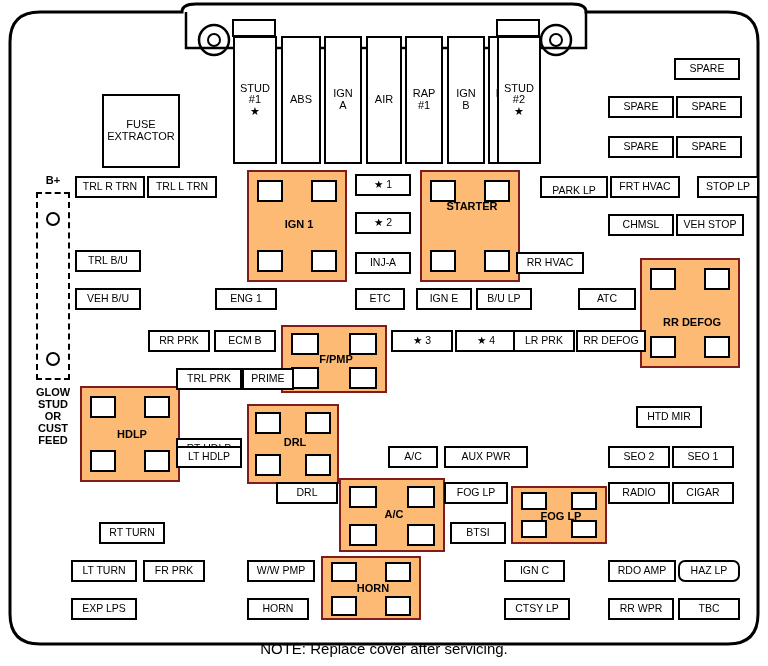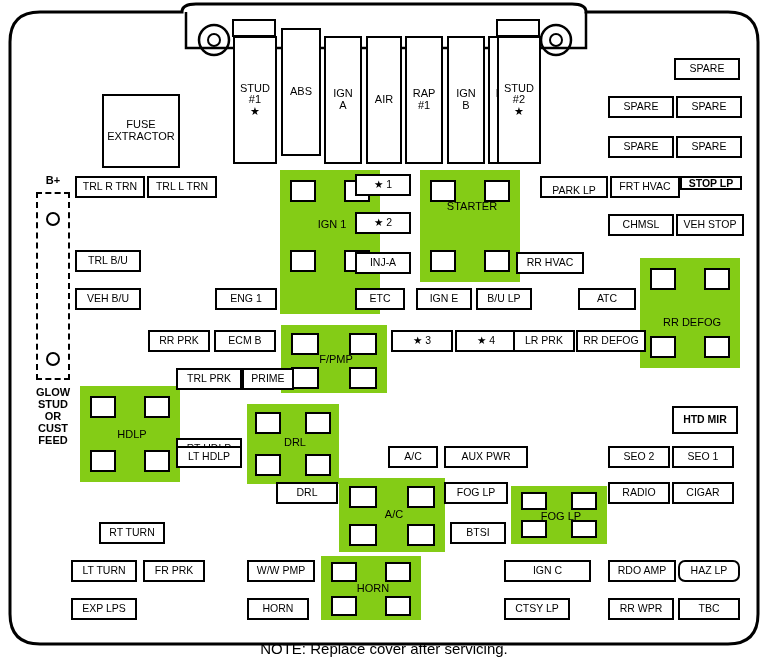--- a/index.html
+++ b/index.html
@@ -4,21 +4,21 @@
 <style>
   html,body{margin:0;padding:0;background:#ffffff;}
   body{font-family:"Liberation Sans", sans-serif;}
   #root{position:relative;width:768px;height:666px;background:#fff;overflow:hidden;}
   .box{position:absolute;border:2px solid #000;background:#fff;box-sizing:border-box;
        display:flex;align-items:center;justify-content:center;text-align:center;
        font-size:11px;line-height:1.05;color:#000;}
   .fuse{font-size:10.5px;}
   .lbl{position:absolute;font-size:11px;color:#000;text-align:center;line-height:1.1;}
   .nolabel{border:2px solid #000;background:#fff;position:absolute;box-sizing:border-box;}
-  .relaybg{position:absolute;border:2px solid #84cc16;background:#84cc16;box-sizing:border-box;}
+  .relaybg{position:absolute;border:2px solid #7f1d1d;background:#fdba74;box-sizing:border-box;font-weight:bold;}
   .note{position:absolute;font-size:15px;color:#000;}
   .dashed{position:absolute;border:2px dashed #000;box-sizing:border-box;background:#fff;}
   .circ{position:absolute;border:2px solid #000;border-radius:50%;background:#fff;box-sizing:border-box;}
 </style>
 </head>
 <body>
 
 <div id="root">
 
   <svg width="768" height="666" style="position:absolute;left:0;top:0;">
@@ -31,21 +31,21 @@
     <circle cx="556" cy="40" r="6" fill="none" stroke="#000" stroke-width="2"></circle>
     <rect x="233" y="20" width="42" height="16" fill="none" stroke="#000" stroke-width="2"></rect>
     <rect x="497" y="20" width="42" height="16" fill="none" stroke="#000" stroke-width="2"></rect>
   </svg>
 
   <div class="box" style="left:233px;top:36px;width:44px;height:128px;">
     <span style="white-space:pre-line;">STUD
 #1
 ★</span>
   </div>
-  <div class="box" style="left:281px;top:28px;width:40px;height:128px;">
+  <div class="box" style="left:281px;top:36px;width:40px;height:128px;">
     <span style="white-space:pre-line;">ABS</span>
   </div>
   <div class="box" style="left:324px;top:36px;width:38px;height:128px;">
     <span style="white-space:pre-line;">IGN
 A</span>
   </div>
   <div class="box" style="left:366px;top:36px;width:36px;height:128px;">
     <span style="white-space:pre-line;">AIR</span>
   </div>
   <div class="box" style="left:405px;top:36px;width:38px;height:128px;">
@@ -74,21 +74,21 @@
   <div class="dashed" style="left:36px;top:192px;width:34px;height:188px;"></div>
   <div class="circ" style="left:46px;top:212px;width:14px;height:14px;"></div>
   <div class="circ" style="left:46px;top:352px;width:14px;height:14px;"></div>
   <div class="lbl" style="left:36px;top:174px;width:34px;font-weight:bold;">B+</div>
   <div class="lbl" style="left:22px;top:386px;width:62px;white-space:pre-line;font-weight:bold;font-size:11px;">GLOW
 STUD
 OR
 CUST
 FEED</div>
 
-  <div class="relaybg" style="left:247px;top:170px;width:100px;height:144px;margin-left:33px;">
+  <div class="relaybg" style="left:247px;top:170px;width:100px;height:112px;">
     <div class="nolabel" style="left:8px;top:8px;width:26px;height:22px;"></div>
     <div class="nolabel" style="left:62px;top:8px;width:26px;height:22px;"></div>
     <div class="nolabel" style="left:8px;top:78px;width:26px;height:22px;"></div>
     <div class="nolabel" style="left:62px;top:78px;width:26px;height:22px;"></div>
     <div class="lbl" style="left:0;top:46px;width:100px;">IGN 1</div>
   </div>
 
   <div class="relaybg" style="left:420px;top:170px;width:100px;height:112px;">
     <div class="nolabel" style="left:8px;top:8px;width:26px;height:22px;"></div>
     <div class="nolabel" style="left:62px;top:8px;width:26px;height:22px;"></div>
@@ -168,21 +168,21 @@
   <div class="box fuse" style="left:676px;top:136px;width:66px;height:22px;">
     <span>SPARE</span>
     </div>
 
   <div class="box fuse" style="left:540px;top:176px;width:68px;height:22px;align-items:flex-end;">
     <span>PARK LP</span>
     </div>
   <div class="box fuse" style="left:610px;top:176px;width:70px;height:22px;">
     <span>FRT HVAC</span>
     </div>
-  <div class="box fuse" style="left:680px;top:176px;width:62px;height:14px;font-weight:bold;">
+  <div class="box fuse" style="left:697px;top:176px;width:62px;height:22px;">
     <span>STOP LP</span>
     </div>
   <div class="box fuse" style="left:608px;top:214px;width:66px;height:22px;">
     <span>CHMSL</span>
     </div>
   <div class="box fuse" style="left:676px;top:214px;width:68px;height:22px;">
     <span>VEH STOP</span>
     </div>
 
   <div class="box fuse" style="left:75px;top:176px;width:70px;height:22px;">
@@ -251,21 +251,21 @@
     </div>
   <div class="box fuse" style="left:242px;top:368px;width:52px;height:22px;">
     <span>PRIME</span>
     </div>
   <div class="box fuse" style="left:176px;top:406px;width:66px;height:22px;margin-top:32px;">
     <span>RT HDLP</span>
     </div>
   <div class="box fuse" style="left:176px;top:446px;width:66px;height:22px;">
     <span>LT HDLP</span>
     </div>
-  <div class="box fuse" style="left:672px;top:406px;width:66px;height:28px;font-weight:bold;">
+  <div class="box fuse" style="left:636px;top:406px;width:66px;height:22px;">
     <span>HTD MIR</span>
     </div>
 
   <div class="box fuse" style="left:388px;top:446px;width:50px;height:22px;">
     <span>A/C</span>
     </div>
   <div class="box fuse" style="left:444px;top:446px;width:84px;height:22px;">
     <span>AUX PWR</span>
     </div>
   <div class="box fuse" style="left:608px;top:446px;width:62px;height:22px;">
@@ -299,21 +299,21 @@
     </div>
   <div class="box fuse" style="left:71px;top:560px;width:66px;height:22px;">
     <span>LT TURN</span>
     </div>
   <div class="box fuse" style="left:143px;top:560px;width:62px;height:22px;">
     <span>FR PRK</span>
     </div>
   <div class="box fuse" style="left:247px;top:598px;width:62px;height:22px;">
     <span>HORN</span>
     </div>
-  <div class="box fuse" style="left:504px;top:560px;width:87px;height:22px;">
+  <div class="box fuse" style="left:504px;top:560px;width:61px;height:22px;">
     <span>IGN C</span>
     </div>
   <div class="box fuse" style="left:608px;top:560px;width:68px;height:22px;">
     <span>RDO AMP</span>
     </div>
   <div class="box fuse" style="left:678px;top:560px;width:62px;height:22px;border-radius:7px;">
     <span>HAZ LP</span>
     </div>
   <div class="box fuse" style="left:71px;top:598px;width:66px;height:22px;">
     <span>EXP LPS</span>

